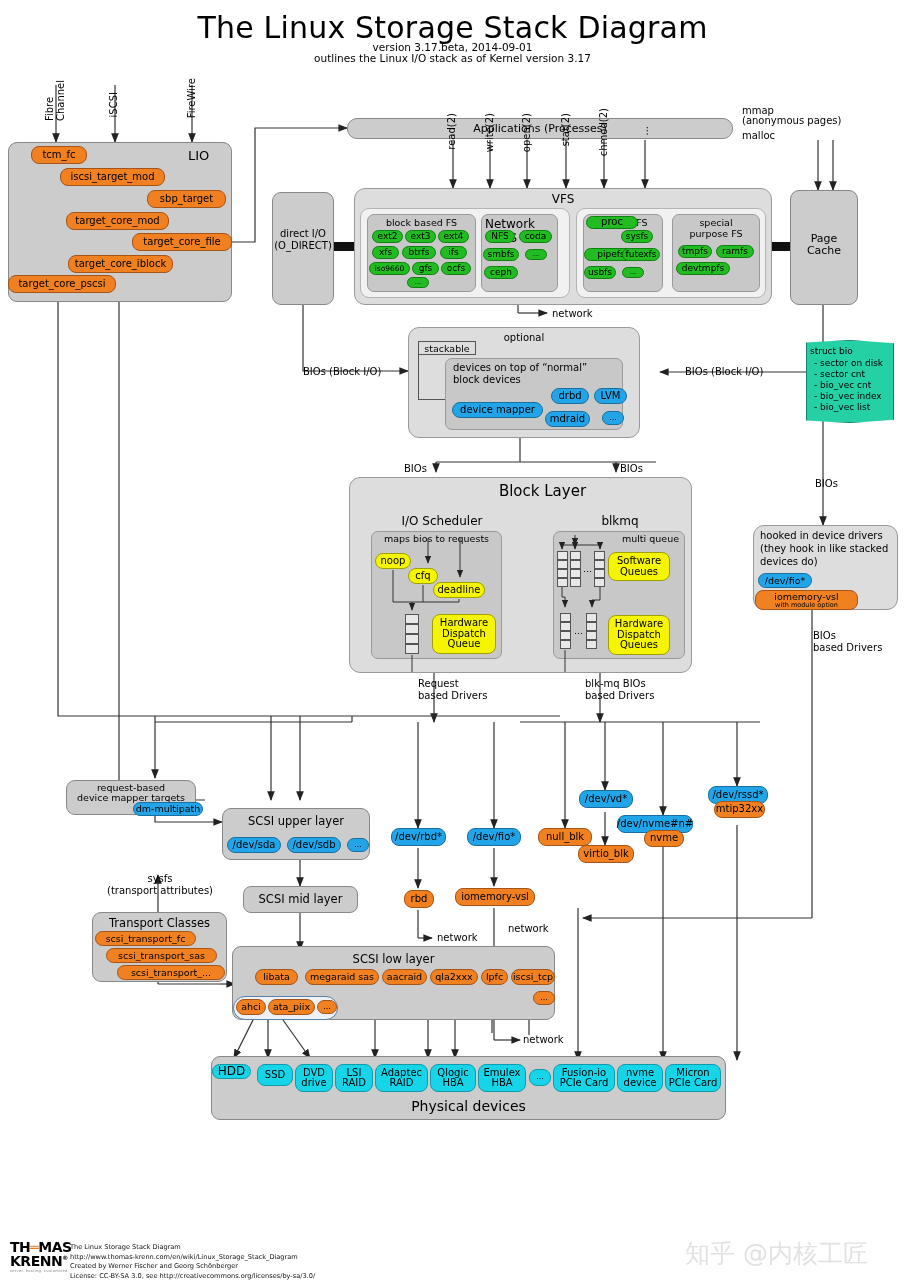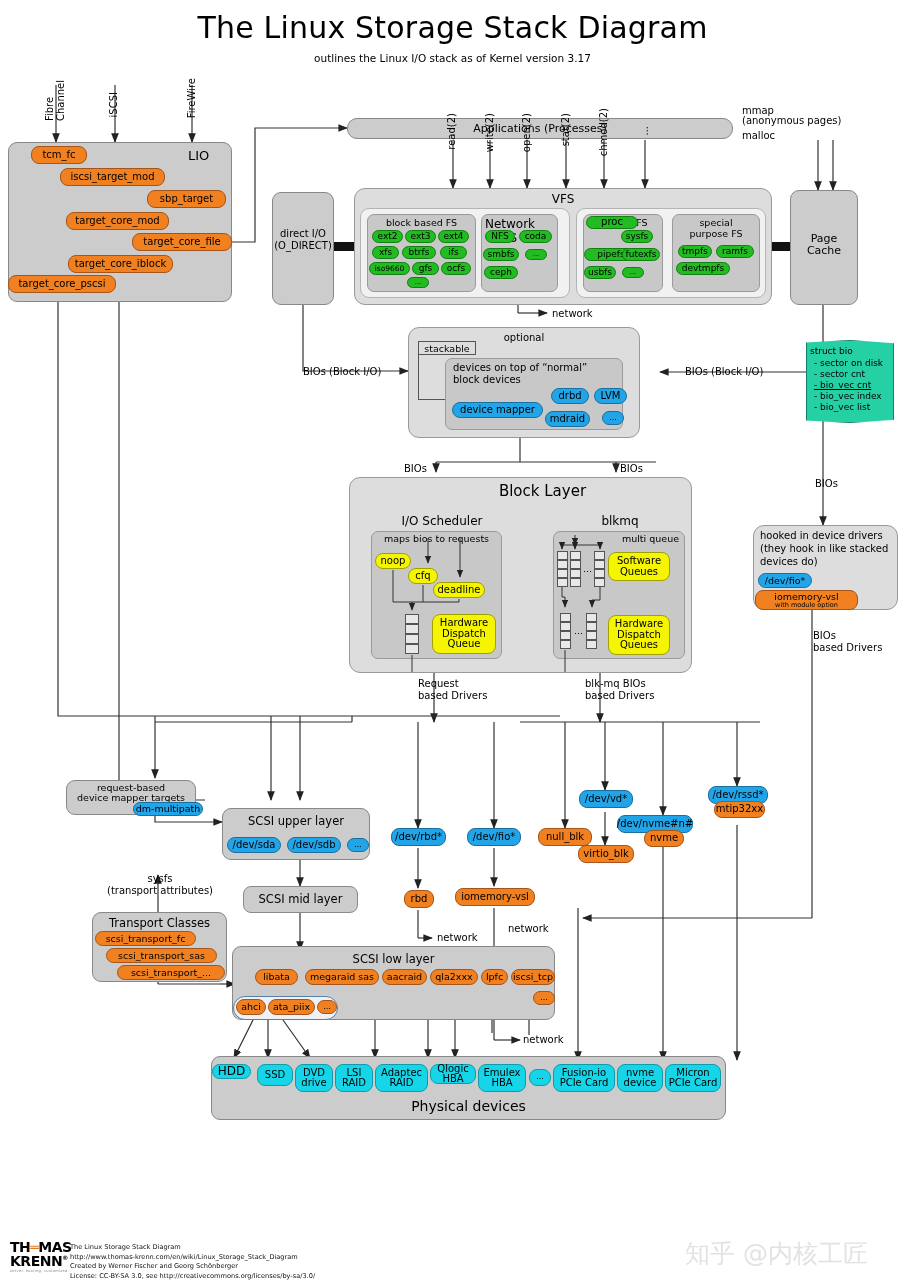--- a/index.html
+++ b/index.html
@@ -170,20 +170,21 @@
       <path d="M428,1000 L428,1058" marker-end="url(#ah)"></path>
       <path d="M455,1000 L455,1058" marker-end="url(#ah)"></path>
       <path d="M492,1000 L492,1033"></path>
       <path d="M529,1000 L529,1035"></path>
 
       <path d="M300,950 L300,962" marker-end="url(#ah)"></path>
     </g>
   </svg>
 
   <div class="ab title">The Linux Storage Stack Diagram</div>
+  <div class="ab subtitle" style="top:41px">version 3.17.beta, 2014-09-01</div>
   <div class="ab subtitle" style="top:52px">outlines the Linux I/O stack as of Kernel version 3.17</div>
 
   <div class="ab vert" style="left:44px;top:80px;">Fibre<br>Channel</div>
   <div class="ab vert" style="left:108px;top:92px;">iSCSI</div>
   <div class="ab vert" style="left:186px;top:78px;">FireWire</div>
 
   <div class="ab grey" style="left:8px;top:142px;width:224px;height:160px;"></div>
   <div class="ab" style="left:188px;top:148px;font-size:13px;">LIO</div>
   <div class="ab pill orange" style="left:31px;top:146px;width:56px;height:18px;font-size:10px;">tcm_fc</div>
   <div class="ab pill orange" style="left:60px;top:168px;width:105px;height:18px;font-size:10px;">iscsi_target_mod</div>
@@ -261,21 +262,21 @@
 
   <div class="ab grey" style="left:790px;top:190px;width:68px;height:115px;"></div>
   <div class="ab" style="left:790px;top:232px;width:68px;text-align:center;font-size:11px;">Page</div>
   <div class="ab" style="left:790px;top:244px;width:68px;text-align:center;font-size:11px;">Cache</div>
 
   <div class="ab note" style="left:806px;top:340px;width:88px;height:83px;border-radius:2px 2px 2px 2px;
         clip-path:polygon(0% 3%,50% 0%,100% 4%,100% 96%,50% 100%,0% 97%);"></div>
   <div class="ab" style="left:810px;top:346px;font-size:9px;">struct bio</div>
   <div class="ab lbl9" style="left:814px;top:358px;line-height:1.2;">- sector on disk</div>
   <div class="ab lbl9" style="left:814px;top:369px;line-height:1.2;">- sector cnt</div>
-  <div class="ab lbl9" style="left:814px;top:380px;line-height:1.2;text-decoration:underline;">- bio_vec cnt</div>
+  <div class="ab lbl9" style="left:814px;top:380px;line-height:1.2;">- bio_vec cnt</div>
   <div class="ab lbl9" style="left:814px;top:391px;line-height:1.2;">- bio_vec index</div>
   <div class="ab lbl9" style="left:814px;top:402px;line-height:1.2;">- bio_vec list</div>
 
   <div class="ab greyL" style="left:408px;top:327px;width:232px;height:111px;"></div>
   <div class="ab" style="left:408px;top:332px;width:232px;text-align:center;font-size:10px;">optional</div>
   <div class="ab" style="left:418px;top:341px;width:58px;height:14px;border:1px solid #555;background:#dddddd;font-size:9.5px;text-align:center;line-height:13px;">stackable</div>
 
   <div class="ab" style="left:418px;top:355px;width:1px;height:45px;background:#555;"></div>
   <div class="ab" style="left:418px;top:399px;width:38px;height:1px;background:#555;"></div>
 
@@ -445,21 +446,21 @@
   <div class="ab grey" style="left:211px;top:1056px;width:515px;height:64px;"></div>
   <div class="ab" style="left:211px;top:1098px;width:515px;text-align:center;font-size:14px;">Physical devices</div>
   <div class="ab pill cyan" style="left:212px;top:1064px;width:39px;height:15px;font-size:12px;white-space:pre-line;flex-direction:column;">HDD</div>
   <div class="ab pill cyan" style="left:257px;top:1064px;width:36px;height:22px;font-size:10px;white-space:pre-line;flex-direction:column;">SSD</div>
   <div class="ab pill cyan" style="left:295px;top:1064px;width:38px;height:28px;font-size:10px;white-space:pre-line;flex-direction:column;">DVD
 drive</div>
   <div class="ab pill cyan" style="left:335px;top:1064px;width:38px;height:28px;font-size:10px;white-space:pre-line;flex-direction:column;">LSI
 RAID</div>
   <div class="ab pill cyan" style="left:375px;top:1064px;width:53px;height:28px;font-size:10px;white-space:pre-line;flex-direction:column;">Adaptec
 RAID</div>
-  <div class="ab pill cyan" style="left:430px;top:1064px;width:46px;height:20px;font-size:10px;white-space:pre-line;flex-direction:column;">Qlogic
+  <div class="ab pill cyan" style="left:430px;top:1064px;width:46px;height:28px;font-size:10px;white-space:pre-line;flex-direction:column;">Qlogic
 HBA</div>
   <div class="ab pill cyan" style="left:478px;top:1064px;width:48px;height:28px;font-size:10px;white-space:pre-line;flex-direction:column;">Emulex
 HBA</div>
   <div class="ab pill cyan" style="left:529px;top:1069px;width:22px;height:17px;font-size:8px;">...</div>
   <div class="ab pill cyan" style="left:553px;top:1064px;width:62px;height:28px;font-size:10px;white-space:pre-line;flex-direction:column;">Fusion-io
 PCIe Card</div>
   <div class="ab pill cyan" style="left:617px;top:1064px;width:46px;height:28px;font-size:10px;white-space:pre-line;flex-direction:column;">nvme
 device</div>
   <div class="ab pill cyan" style="left:665px;top:1064px;width:56px;height:28px;font-size:10px;white-space:pre-line;flex-direction:column;">Micron
 PCIe Card</div>

